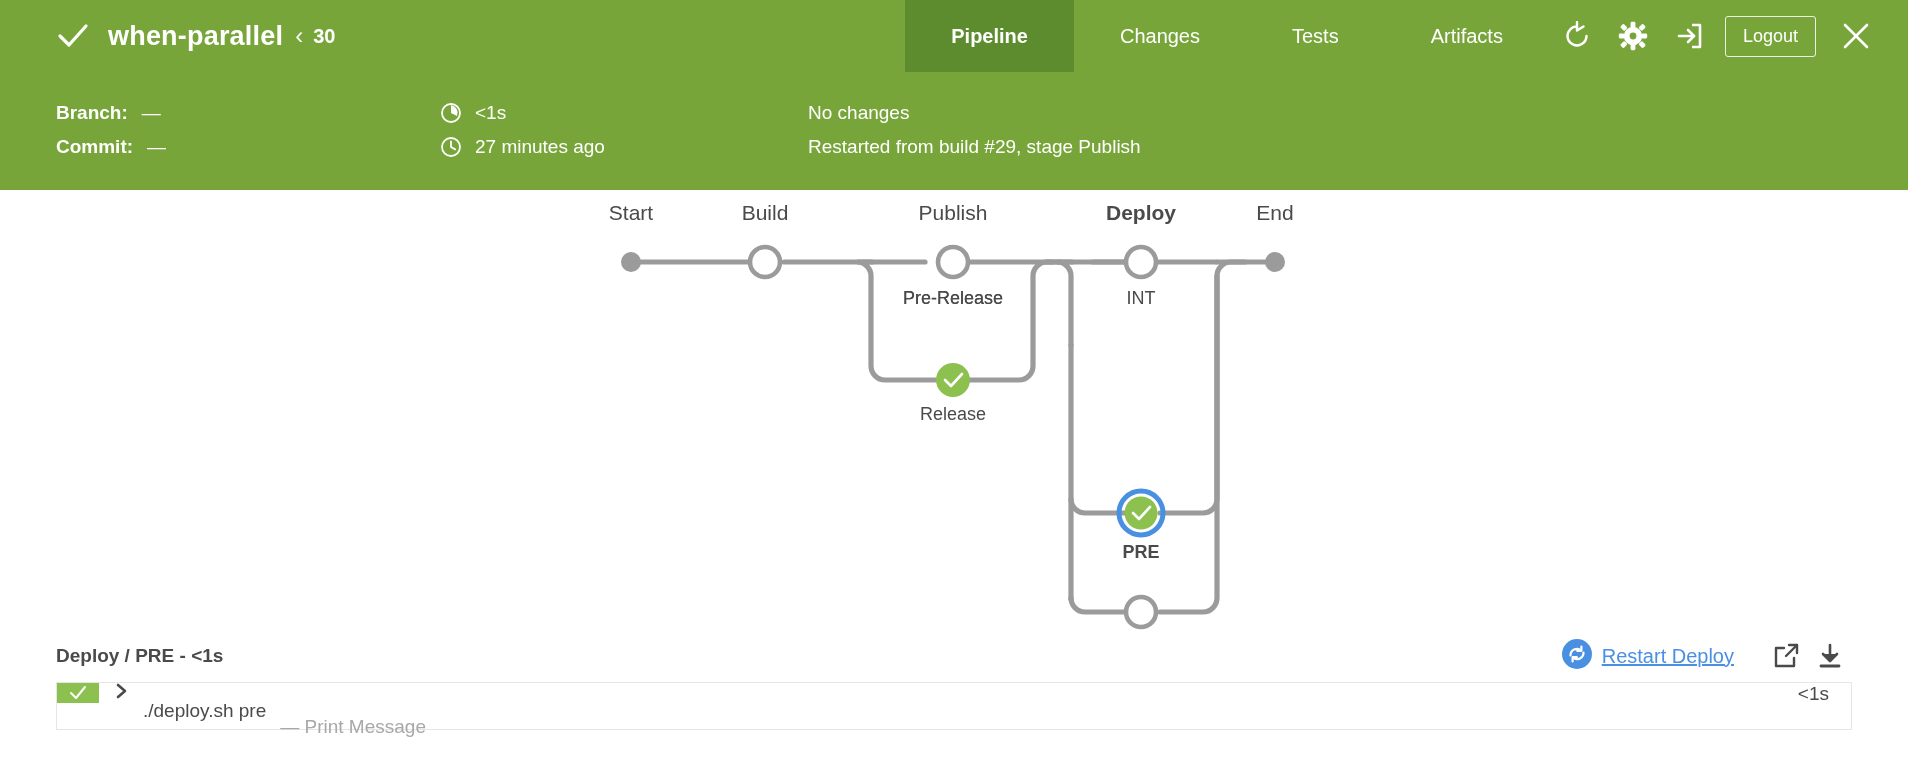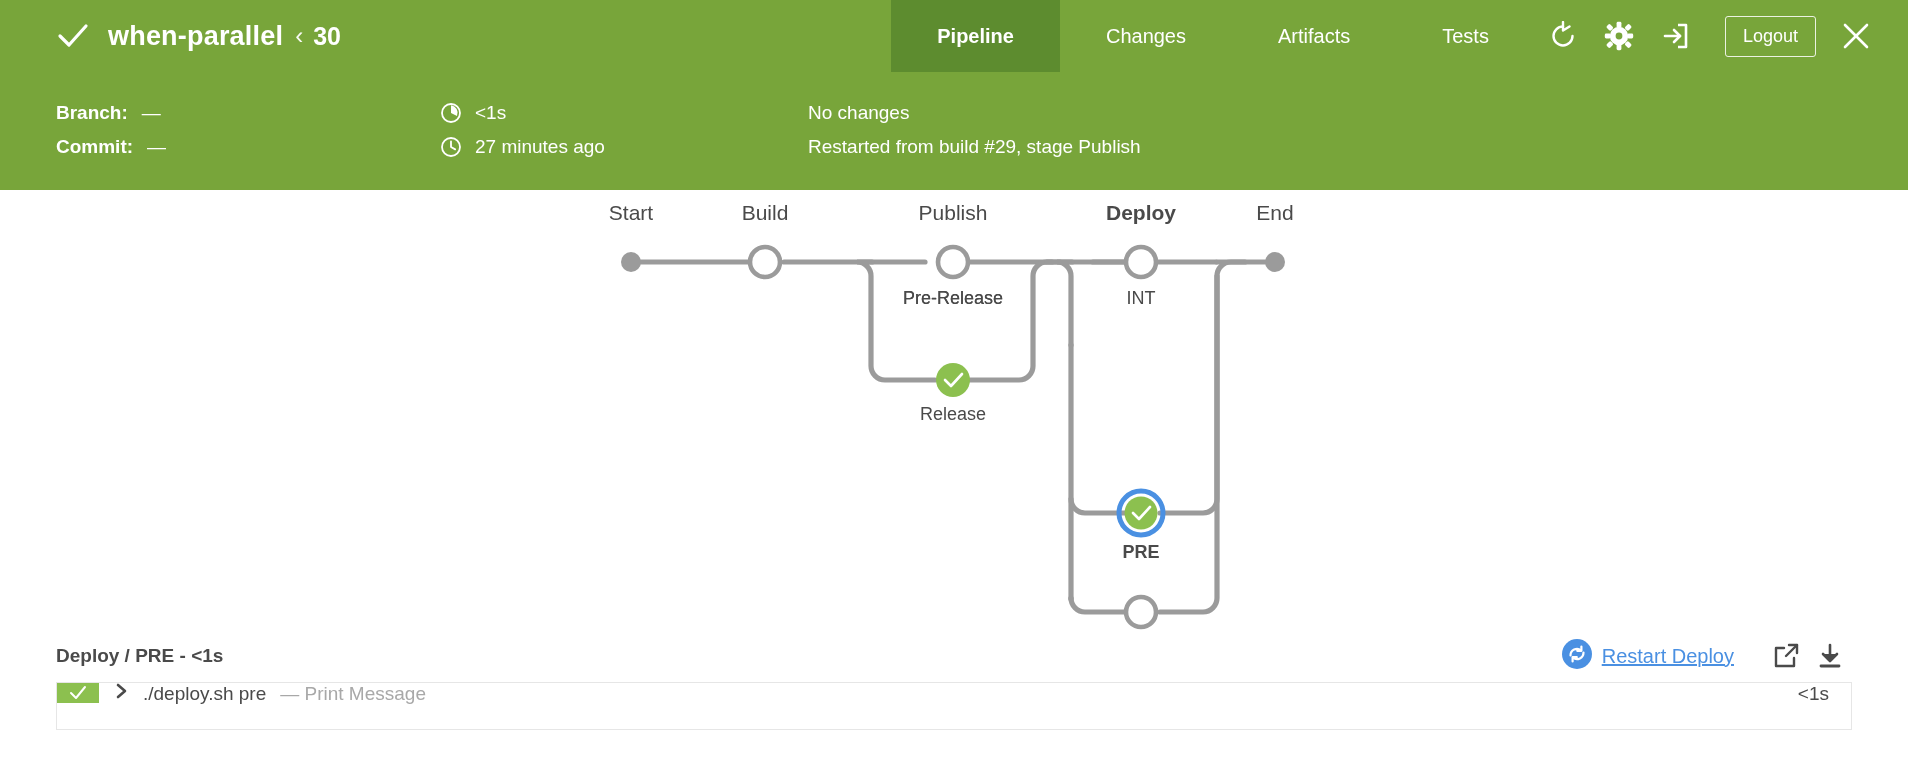--- a/index.html
+++ b/index.html
@@ -40,21 +40,21 @@
   }
   .run-chevron {
     color: #ffffff;
     font-size: 24px;
     font-weight: normal;
     margin: 0 10px 0 12px;
     opacity: .95;
   }
   .run-number {
     color: #ffffff;
-    font-size: 25px;
+    font-size: 20px;
     font-weight: bold;
   }
 
   .header-nav {
     display: flex;
     align-items: stretch;
     flex: 0 0 auto;
   }
   .nav-tab {
     display: flex;
@@ -76,21 +76,21 @@
     flex: 0 0 auto;
     padding-right: 30px;
   }
   .icon-btn {
     width: 56px; height: 72px;
     display: flex; align-items: center; justify-content: center;
     cursor: pointer;
   }
   .icon-btn svg { display: block; }
   .logout-btn {
-    margin-left: 22px;
+    margin-left: 8px;
     border: 1px solid rgba(255,255,255,.85);
     border-radius: 3px;
     color: #ffffff;
     font-size: 18px;
     padding: 9px 17px;
     cursor: pointer;
     white-space: nowrap;
   }
   .close-btn {
     margin-left: 18px;
@@ -203,20 +203,21 @@
   .log-cmd {
     font-size: 19px;
     color: #4a4a4a;
     white-space: nowrap;
   }
   .log-desc {
     font-size: 19px;
     color: #a8a8a8;
     margin-left: 14px;
     white-space: nowrap;
+    margin-top: 33px;
   }
   .log-dur {
     display: flex;
     align-items: center;
     padding-right: 22px;
     font-size: 19px;
     color: #4a4a4a;
     flex: 0 0 auto;
   }
 </style>
@@ -232,22 +233,22 @@
       </svg>
     </span>
     <span class="run-title">when-parallel</span>
     <span class="run-chevron">‹</span>
     <span class="run-number">30</span>
   </div>
 
   <nav class="header-nav">
     <div class="nav-tab active">Pipeline</div>
     <div class="nav-tab">Changes</div>
+    <div class="nav-tab">Tests</div>
     <div class="nav-tab">Artifacts</div>
-    <div class="nav-tab">Tests</div>
   </nav>
 
   <div class="header-actions">
 
     <div class="icon-btn">
       <svg width="30" height="30" viewBox="0 0 30 30">
         <path d="M15 5.5 A9.5 9.5 0 1 0 24.5 15" fill="none" stroke="#ffffff" stroke-width="2.4" stroke-linecap="round"></path>
         <polyline points="15,1 15,9.5 21.5,5.5" fill="none" stroke="#ffffff" stroke-width="2.4" stroke-linecap="round" stroke-linejoin="round"></polyline>
       </svg>
     </div>

